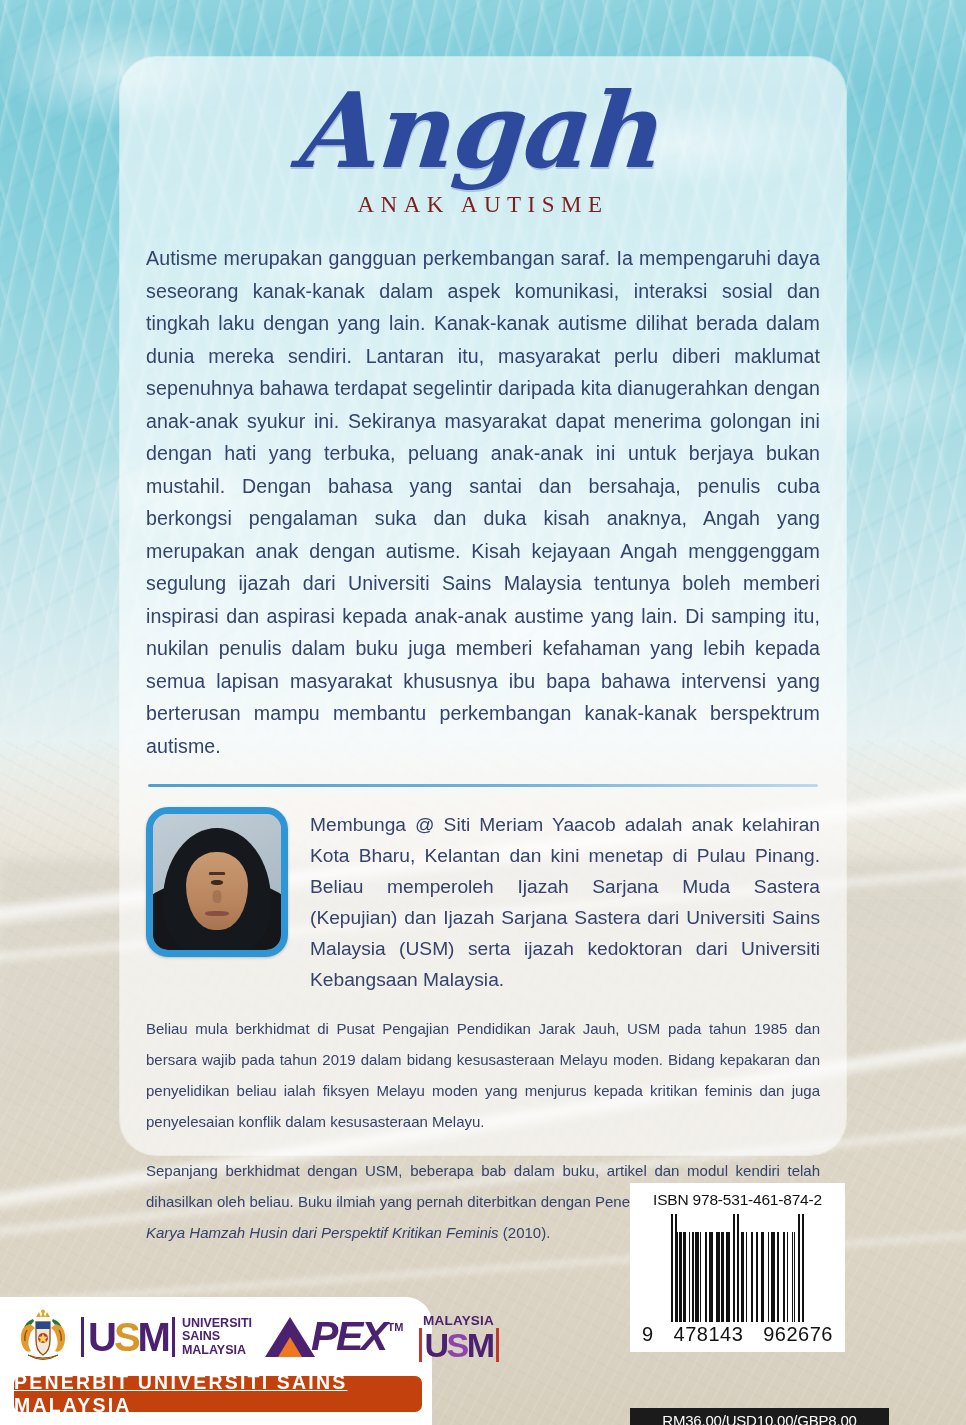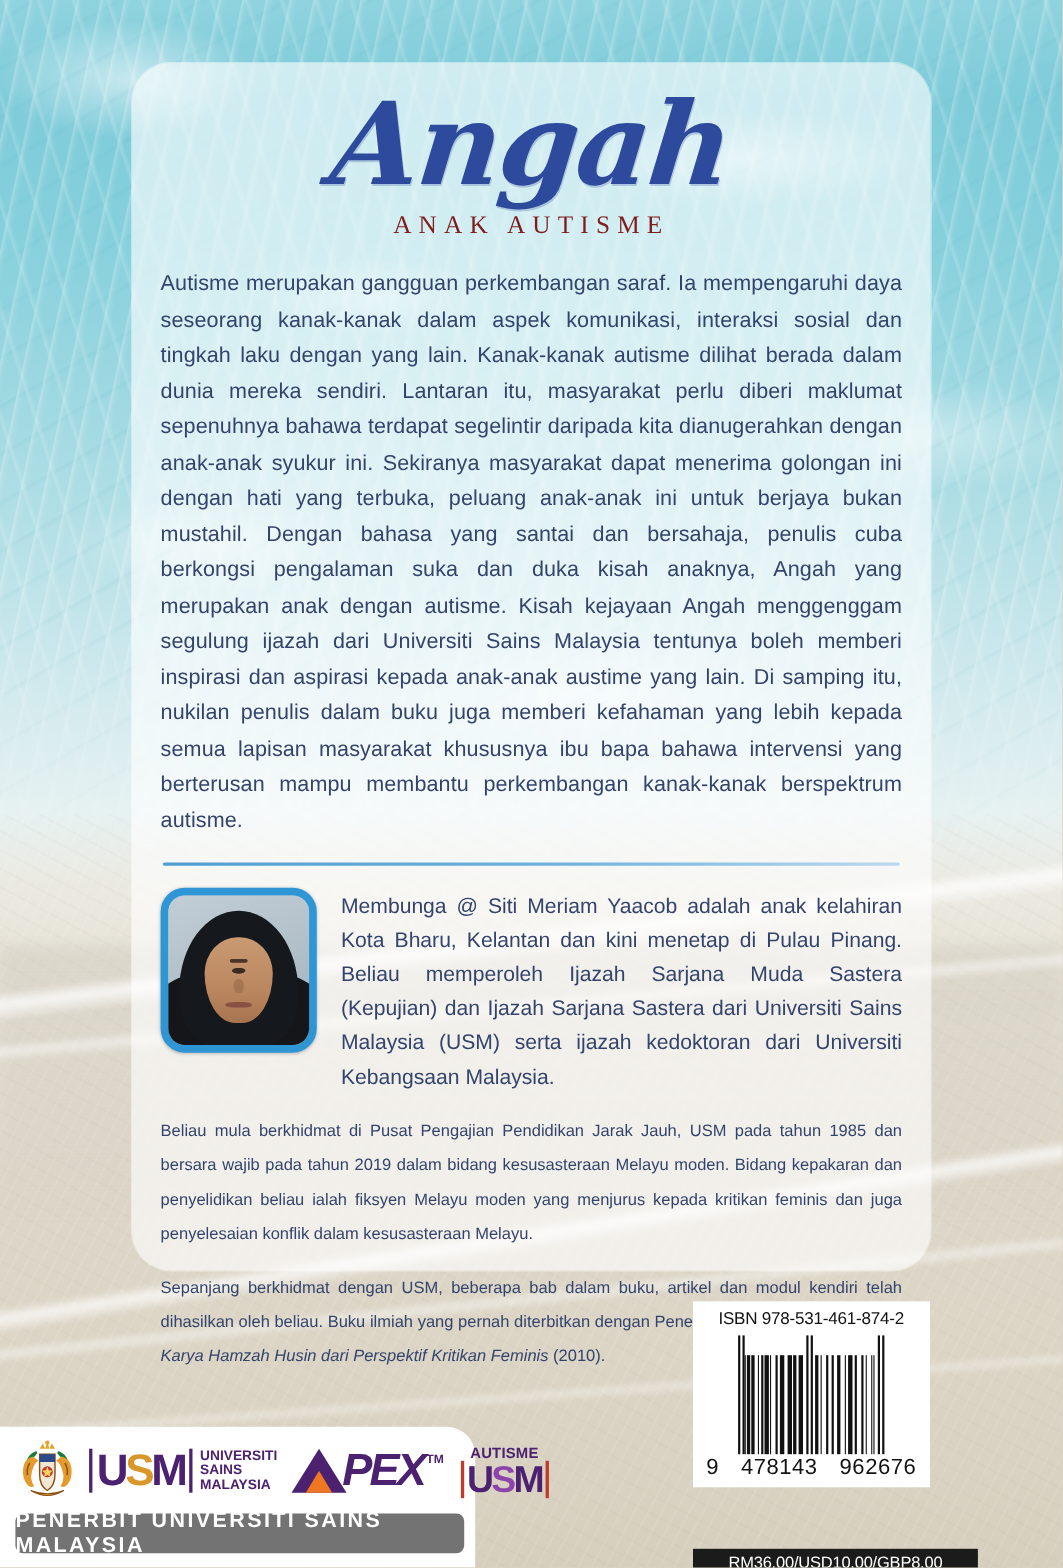--- a/index.html
+++ b/index.html
@@ -293,29 +293,30 @@
     font-weight: 700; font-size: 34px; line-height: 1; color: #4b2170;
     letter-spacing: -2.5px;
     border-left: 3px solid #c0392b; border-right: 3px solid #c0392b;
     padding: 0 3px;
   }
   .pen-usm .pen-letters .s-accent { color: #8e44ad; }
 
   .pub-banner {
     margin-top: 7px;
     height: 36px;
-    background: #737373;
+    background: #c2410c;
     border-radius: 7px;
     display: flex; align-items: center; justify-content: center;
     color: #fff;
     font-family: "Liberation Sans", sans-serif;
     font-weight: 700;
     font-size: 19.5px;
     letter-spacing: 2.2px;
     width: 408px;
+    text-decoration: underline;
   }
 </style>
 </head>
 <body>
 
 <div class="bg">
   <div class="water"></div>
   <div class="ripples"></div>
   <div class="sand"></div>
   <div class="sand-grain"></div>
@@ -464,19 +465,19 @@
 
     <div class="apex">
       <div class="apex-word">
         <span class="apex-a"></span>
           <span>PEX</span>
       </div>
       <div class="apex-tm">TM</div>
     </div>
 
     <div class="pen-usm">
-      <div class="pen-word">AUTISME</div>
+      <div class="pen-word">MALAYSIA</div>
       <div class="pen-letters"><span>U</span><span class="s-accent">S</span><span>M</span></div>
     </div>
   </div>
 
   <div class="pub-banner">PENERBIT UNIVERSITI SAINS MALAYSIA</div>
 </div>
 
 </body></html>

